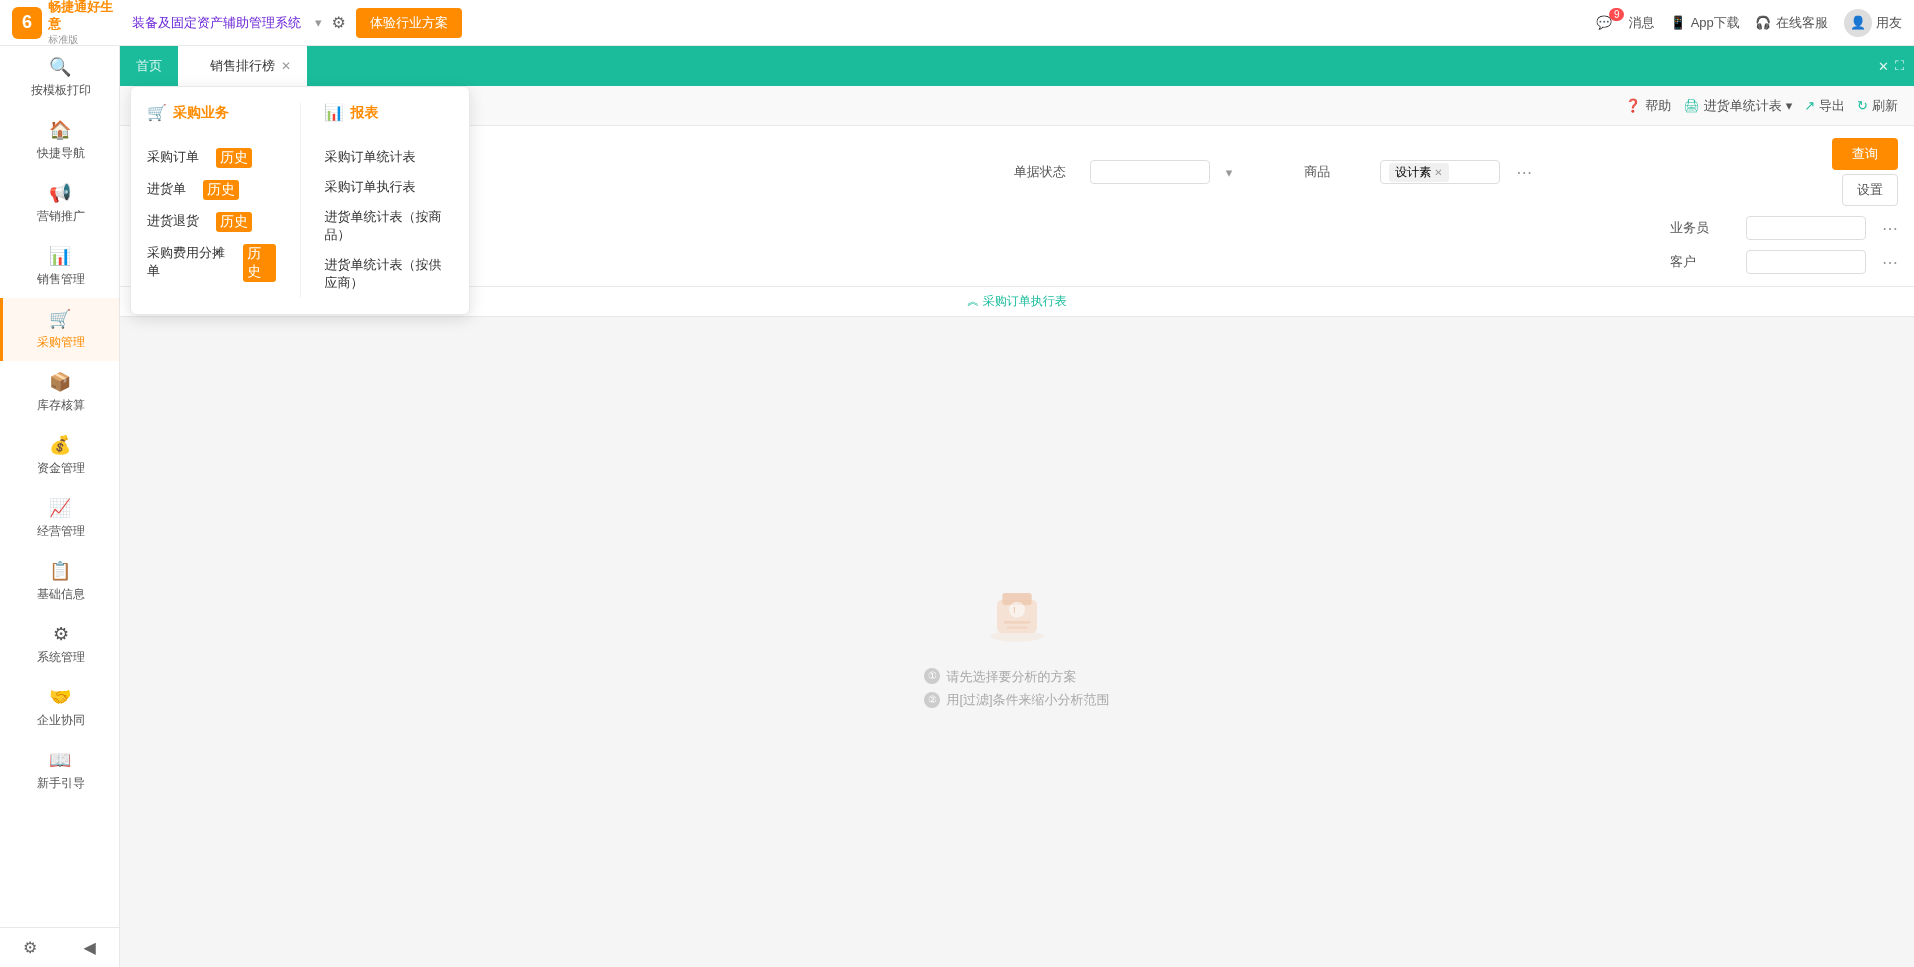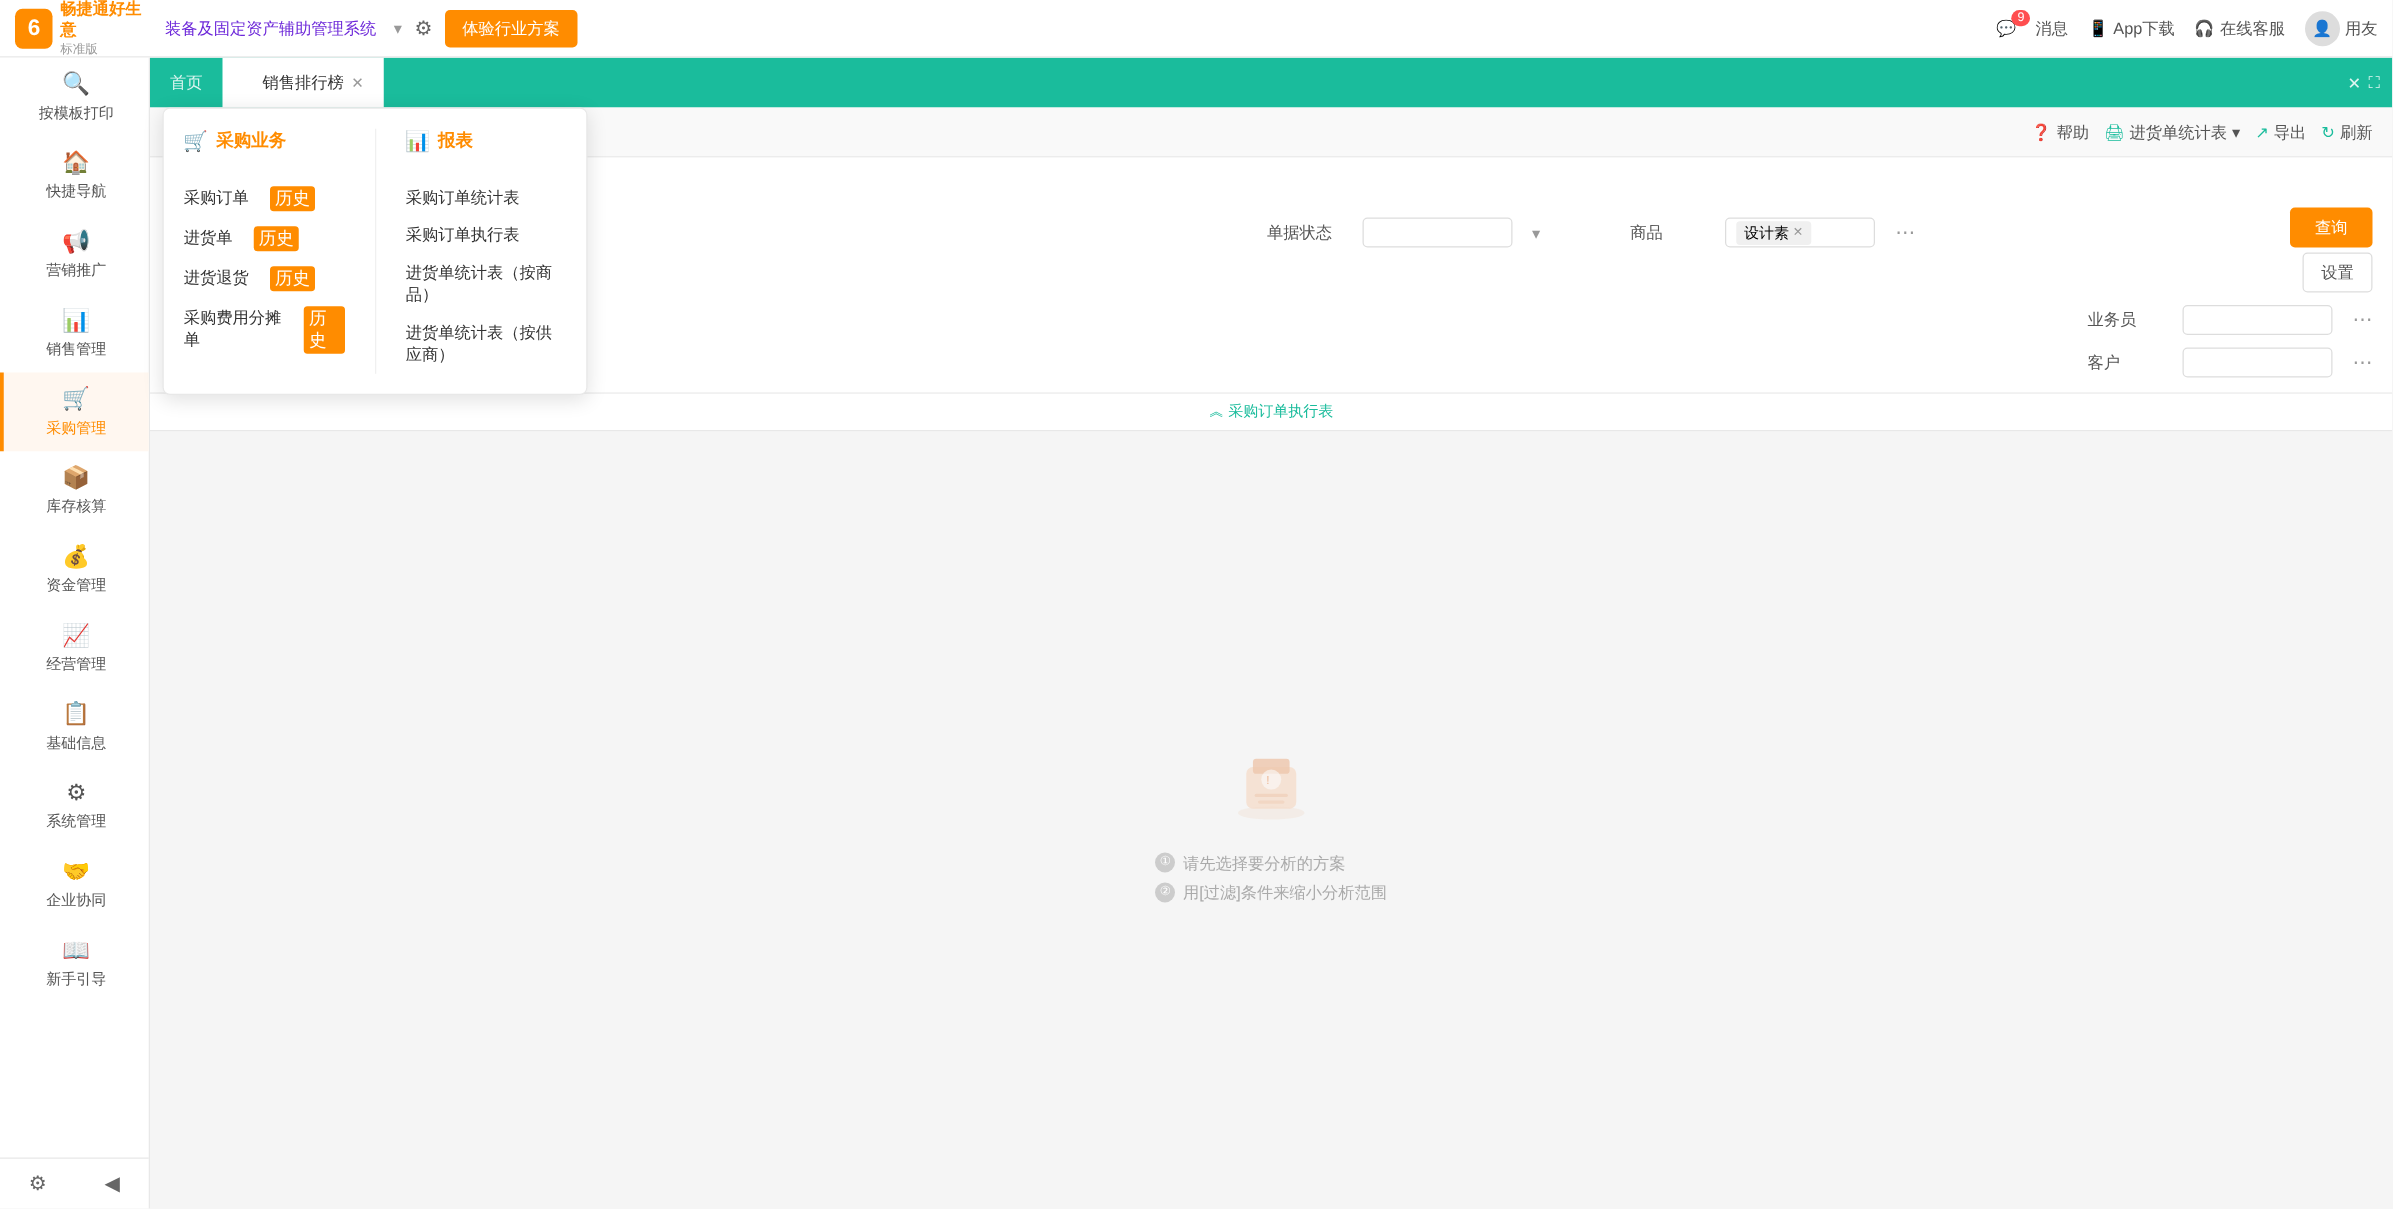--- a/index.html
+++ b/index.html
@@ -288,21 +288,20 @@
     }
     .query-btn {
       background: #ff8c00;
       color: white;
       border: none;
       padding: 6px 20px;
       border-radius: 4px;
       cursor: pointer;
       font-size: 13px;
       height: 32px;
-      margin-top: 28px;
     }
     .settings-filter-btn {
       border: 1px solid #ddd;
       background: #fff;
       padding: 5px 14px;
       border-radius: 4px;
       font-size: 13px;
       cursor: pointer;
       height: 32px;
       color: #555;

